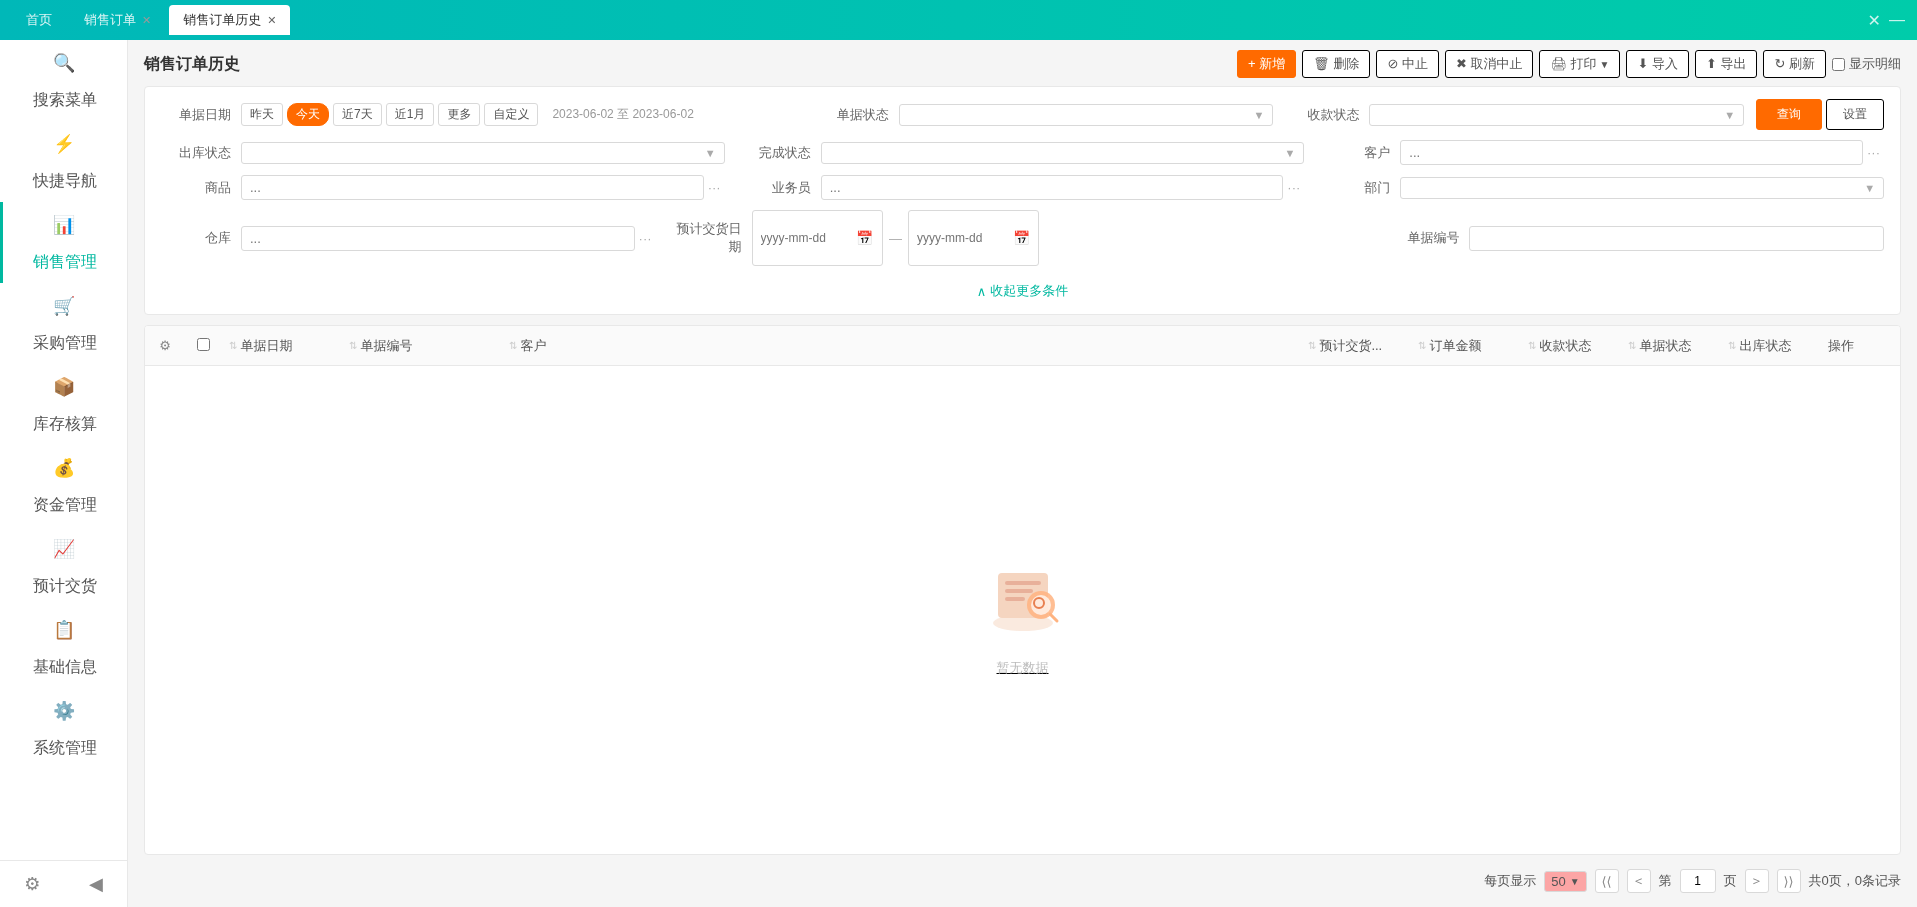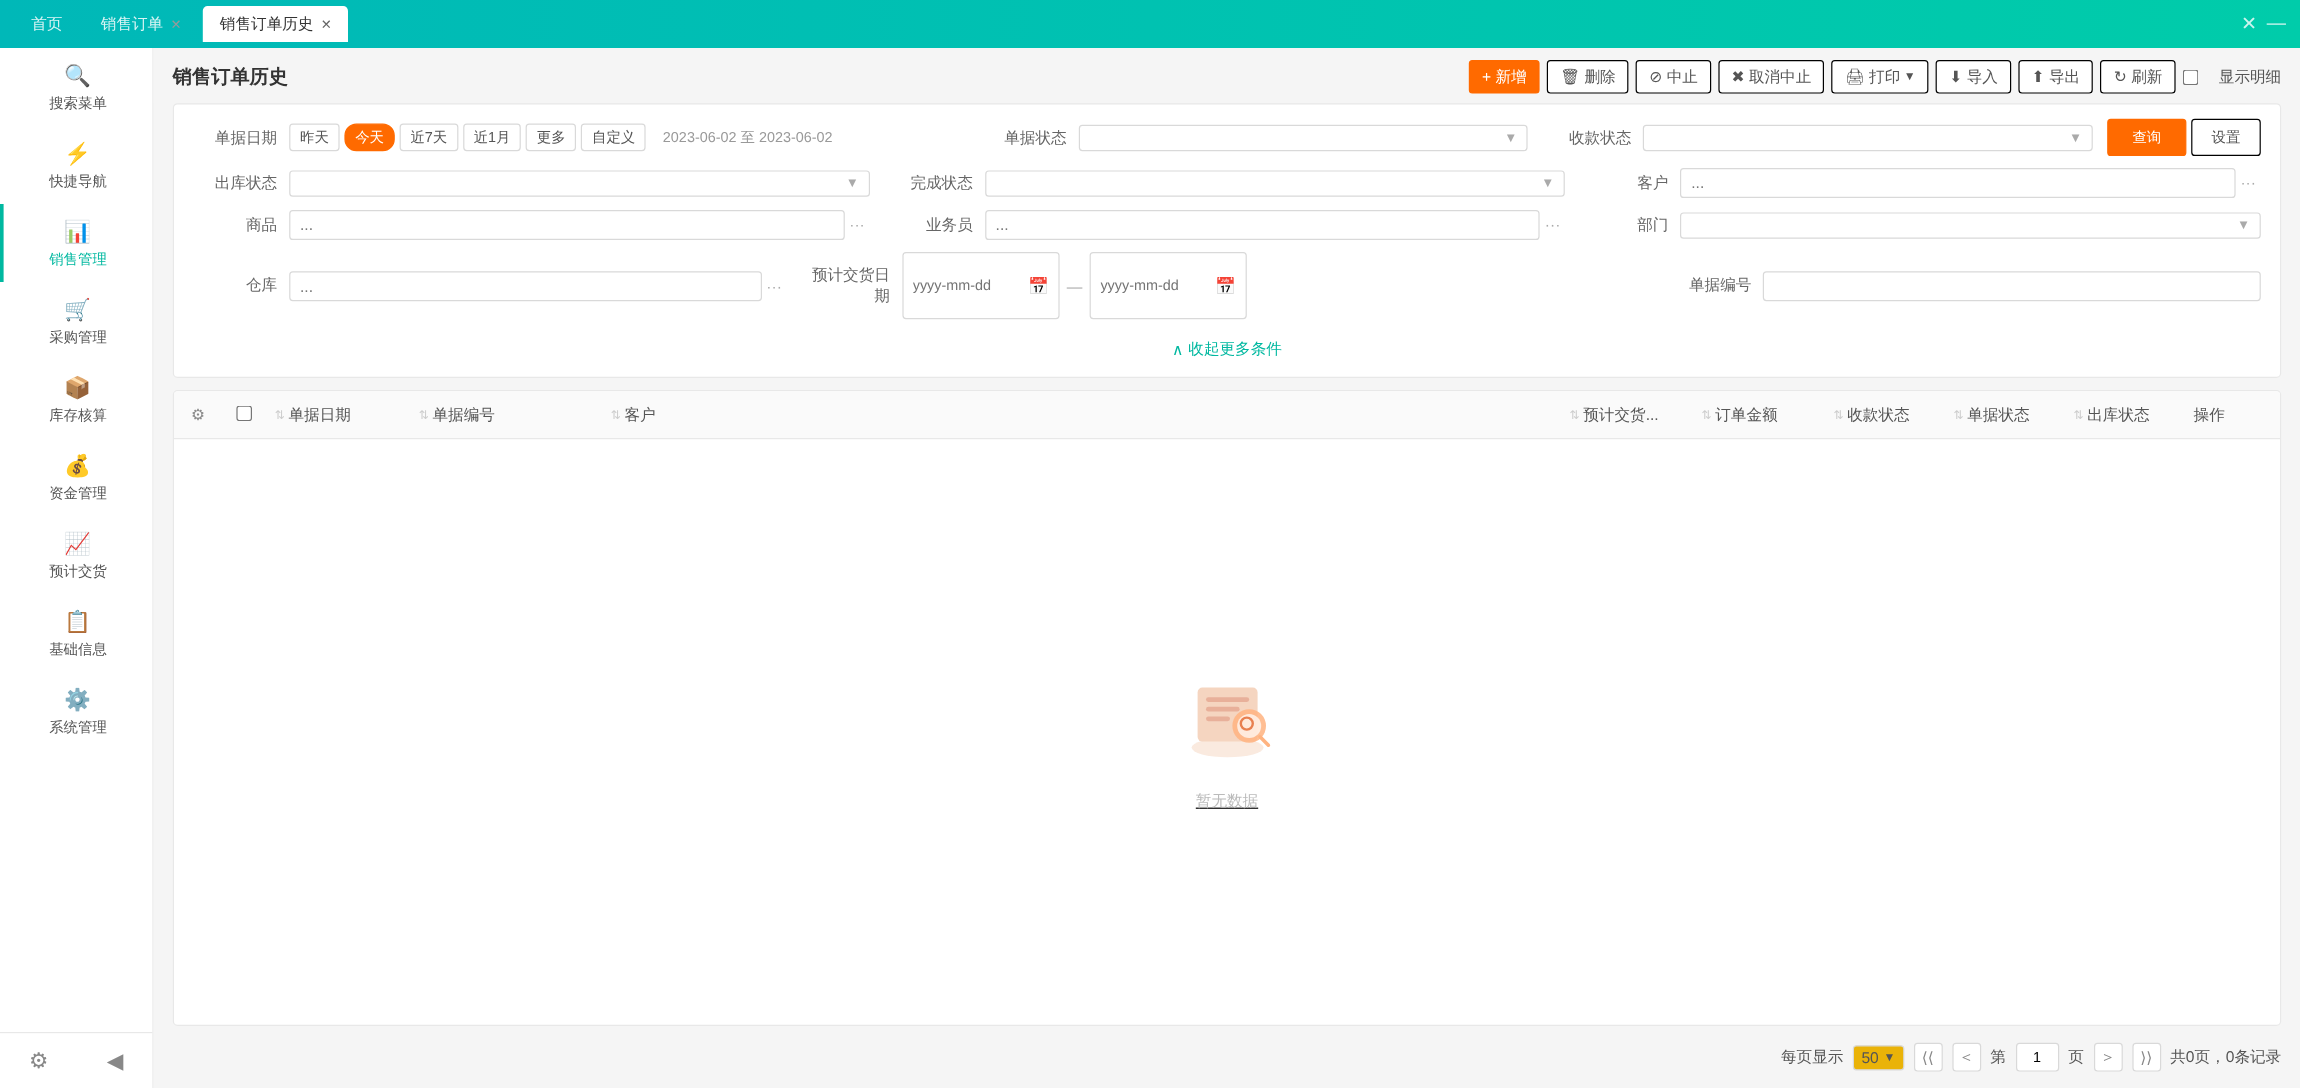--- a/index.html
+++ b/index.html
@@ -66,21 +66,21 @@
       flex-direction: column;
       align-items: center;
       padding: 12px 0 10px;
       cursor: pointer;
       color: #555;
       gap: 4px;
       border-left: 3px solid transparent;
     }
     .sidebar-item.active { color: #00b8a0; border-left-color: #00b8a0; }
     .sidebar-icon { font-size: 18px; }
-    .sidebar-label { font-size: 12px; }
+    .sidebar-label { font-size: 16px; margin-top: 12px; }
     .sidebar-bottom {
       margin-top: auto;
       display: flex;
       align-items: center;
       justify-content: space-around;
       padding: 12px 0;
       border-top: 1px solid #e8e8e8;
     }
     .sidebar-bottom-icon { font-size: 18px; color: #888; cursor: pointer; }
 
@@ -124,21 +124,21 @@
       font-size: 12px;
     }
     .toolbar-btn.primary {
       background: #ff6a00;
       border-color: #ff6a00;
       color: #fff;
     }
     .toolbar-checkbox {
       display: flex;
       align-items: center;
-      gap: 17px;
+      gap: 4px;
       font-size: 12px;
       color: #555;
       cursor: pointer;
     }
 
     
     .filter-area {
       background: #fff;
       margin: 0 16px;
       padding: 12px 16px;
@@ -321,21 +321,21 @@
       justify-content: flex-end;
       gap: 8px;
       padding: 8px 0;
       color: #555;
       font-size: 12px;
     }
     .page-size-select {
       border: 1px solid #d9d9d9;
       border-radius: 3px;
       padding: 2px 6px;
-      background: #eab308;
+      background: #fca5a5;
       display: flex;
       align-items: center;
       gap: 4px;
       cursor: pointer;
     }
     .page-nav-btn {
       width: 24px;
       height: 24px;
       border: 1px solid #d9d9d9;
       border-radius: 3px;

